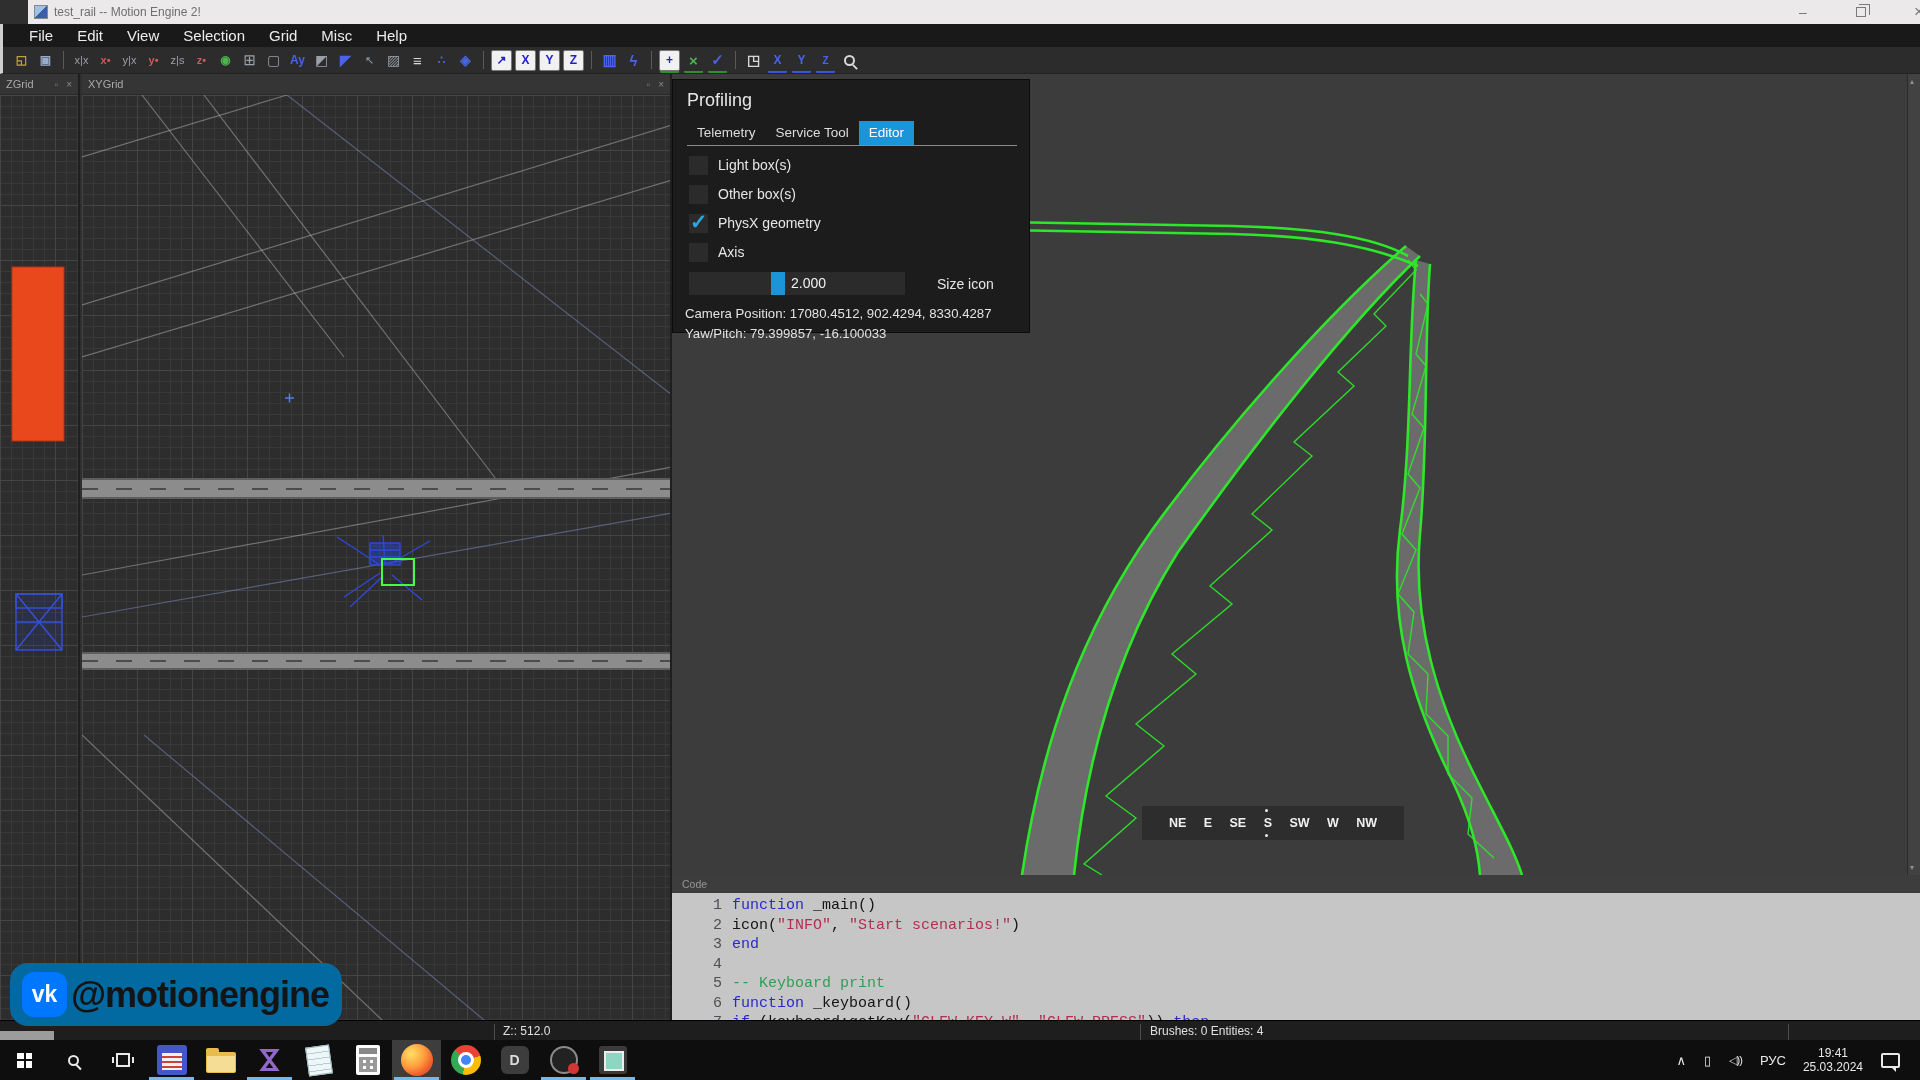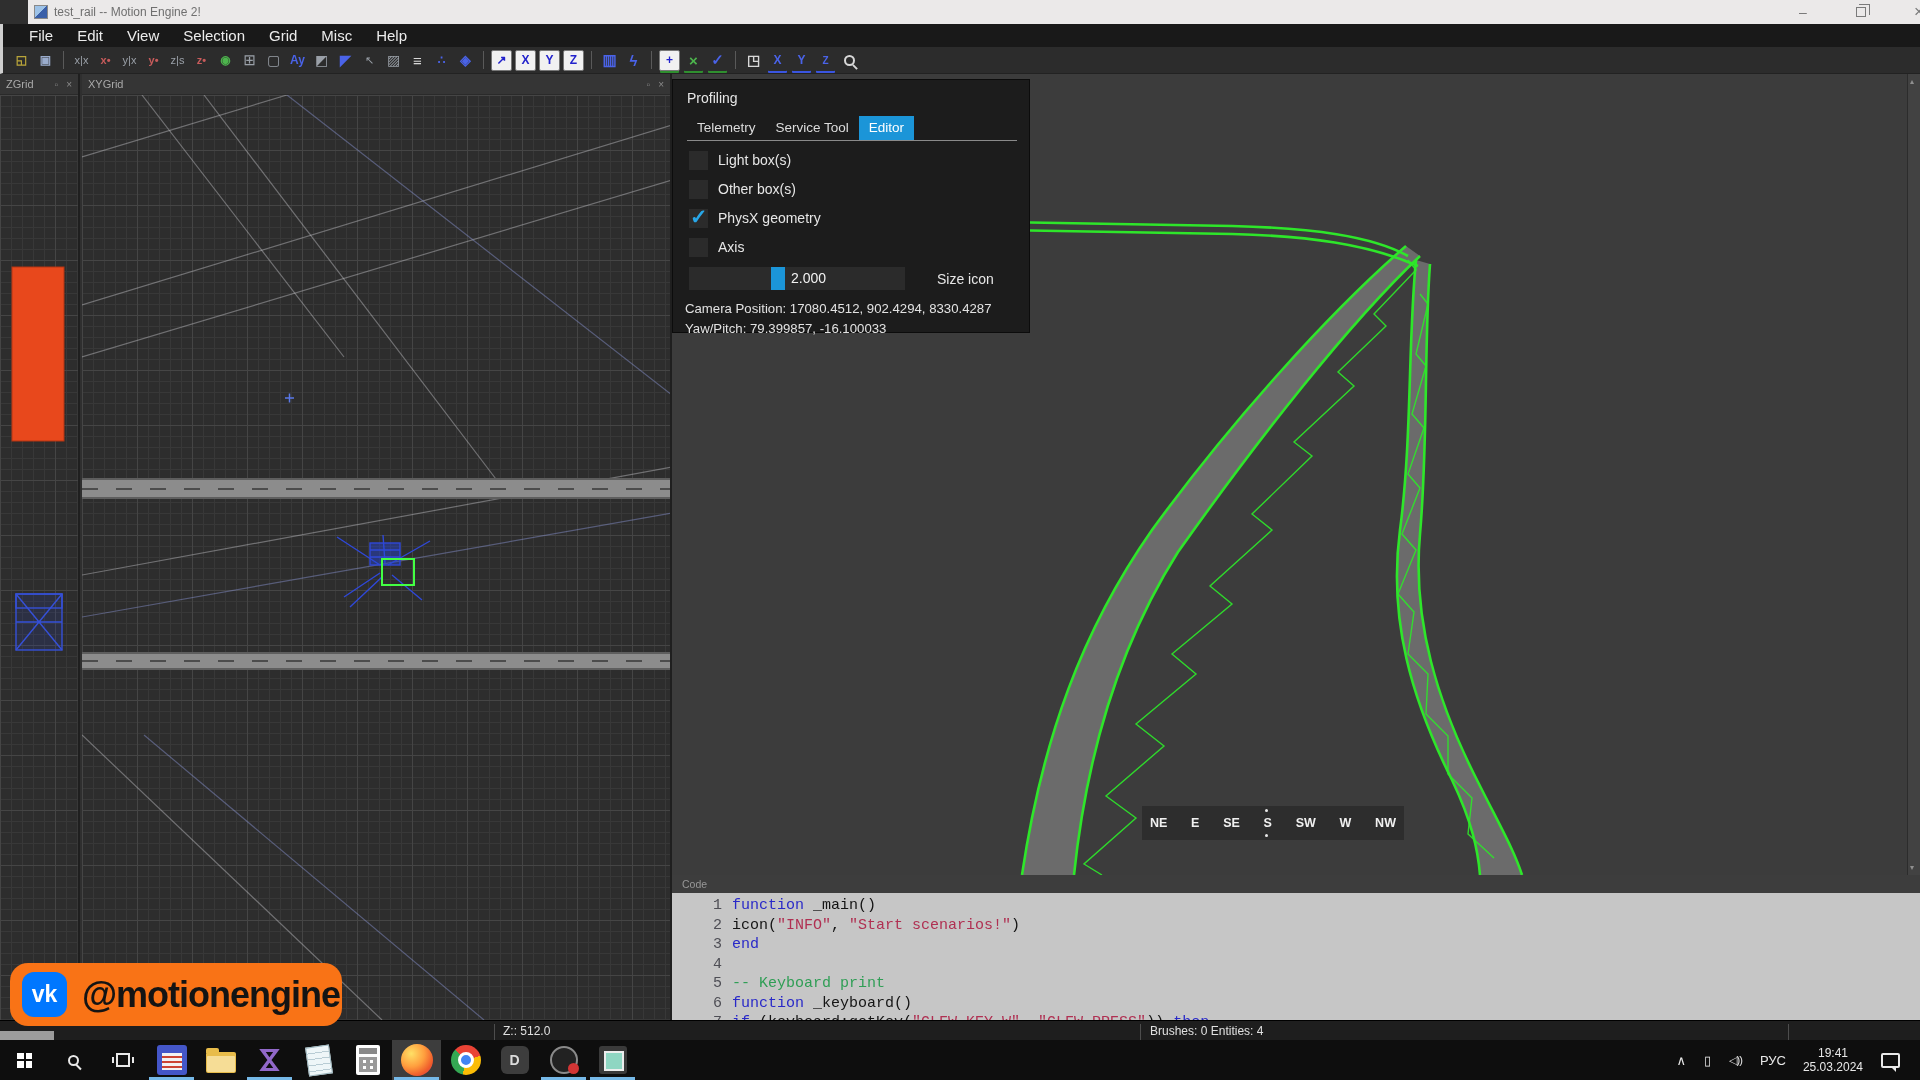--- a/index.html
+++ b/index.html
@@ -66,28 +66,28 @@
 
   
   .main3d { left:672px; top:74px; width:1248px; height:801px; background:#3c3c3c; overflow:hidden; }
   .vscroll { position:absolute; right:0; top:0; width:13px; height:100%; background:#424242;
     border-left:1px solid #2c2c2c; color:#8f8f8f; font-size:8px; text-align:center; }
   .vscroll span { position:absolute; left:2px; }
 
   
   .compass { position:absolute; left:470px; top:732px; width:262px; height:34px;
     background:rgba(18,18,18,0.35); display:flex; align-items:center;
-    justify-content:space-between; padding:0 8px; }
+    justify-content:space-between; padding:0 27px; }
   .compass span { color:#f0f0f0; font-size:12.5px; font-weight:bold; }
   .compass .dot { position:absolute; width:3px; height:3px; background:#e8e8e8; border-radius:50%; left:123px; }
 
   
   .profiling { position:absolute; left:1px; top:6px; width:356px; height:252px; background:#1c1c1c;
     box-shadow:0 0 0 1px #0c0c0c; color:#e6e6e6; }
-  .prof-title { font-size:14px; padding:10px 0 0 14px; }
+  .prof-title { font-size:18px; padding:10px 0 0 14px; }
   .prof-tabs { display:flex; margin:10px 12px 0 14px; border-bottom:1px solid #8a8a8a; }
   .prof-tab { font-size:13.5px; color:#dcdcdc; padding:4px 10px 5px 10px; }
   .prof-tab.active { background:#1b95d8; color:#fff; }
   .chk-row { display:flex; align-items:center; margin:9px 0 0 16px; height:20px; }
   .chk-box { width:19px; height:19px; background:#2b2b2b; margin-right:10px; position:relative; }
   .chk-mark { position:absolute; left:1px; top:-4px; color:#28a7e8; font-size:21px; font-weight:bold; }
   .chk-label { font-size:14px; }
   .slider-row { display:flex; align-items:center; margin:10px 0 0 16px; }
   .slider-track { width:216px; height:23px; background:#2b2b2b; position:relative; }
   .slider-handle { position:absolute; left:82px; top:0; width:14px; height:23px; background:#1b95d8; }
@@ -167,25 +167,25 @@
   .greenapp-icon::after { content:""; position:absolute; left:5px; top:5px; width:16px; height:16px;
     background:#8fd6c2; border:2px solid #ededed; }
   .tray { margin-left:auto; display:flex; align-items:center; color:#e8e8e8; padding-right:10px; }
   .tray-item { padding:0 9px; font-size:13px; display:flex; align-items:center; justify-content:center; }
   .tray-clock { font-size:12px; line-height:14px; text-align:center; padding:0 8px; }
   .bubble-icon { width:19px; height:15px; border:2px solid #e8e8e8; border-radius:2px; position:relative; margin:0 10px; }
   .bubble-icon::after { content:""; position:absolute; right:2px; bottom:-6px; width:0; height:0;
     border:3px solid transparent; border-top-color:#e8e8e8; border-right-color:#e8e8e8; }
 
   
-  .watermark { left:10px; top:963px; width:332px; height:63px; background:#f97316; border-radius:18px;
+  .watermark { left:10px; top:963px; width:332px; height:63px; background:#0369a1; border-radius:18px;
     display:flex; align-items:center; padding-left:12px; z-index:50; }
   .vk-tile { width:45px; height:45px; border-radius:12px; background:#0077ff; color:#fff;
     display:flex; align-items:center; justify-content:center; font-size:23px; font-weight:bold; }
-  .wm-text { font-size:36px; font-weight:bold; color:#141414; margin-left:15px; letter-spacing:-1px; }
+  .wm-text { font-size:36px; font-weight:bold; color:#141414; margin-left:4px; letter-spacing:-1px; }
 
   svg { display:block; }
 </style>
 </head>
 <body>
 
 <div id="app">
 
   <div class="abs titlebar">
     <div class="app-icon"></div>

